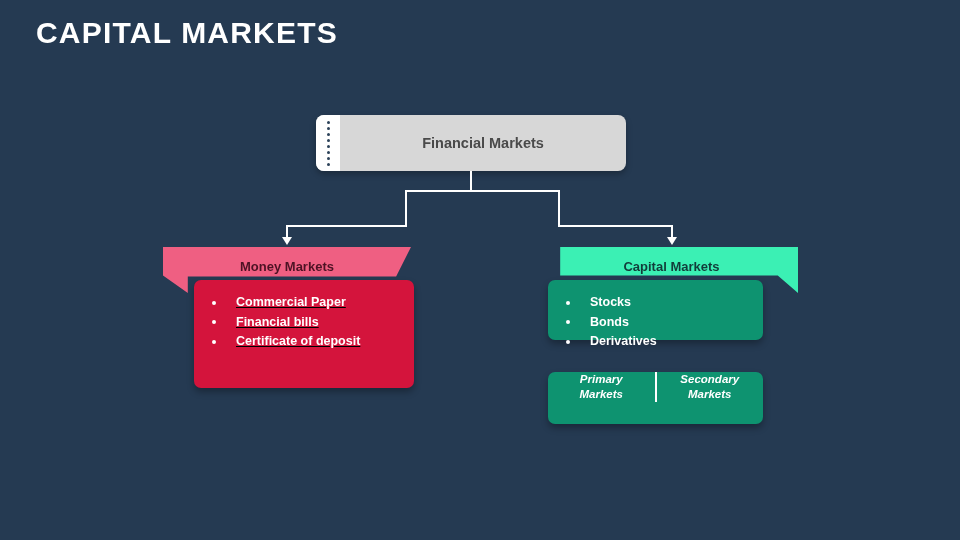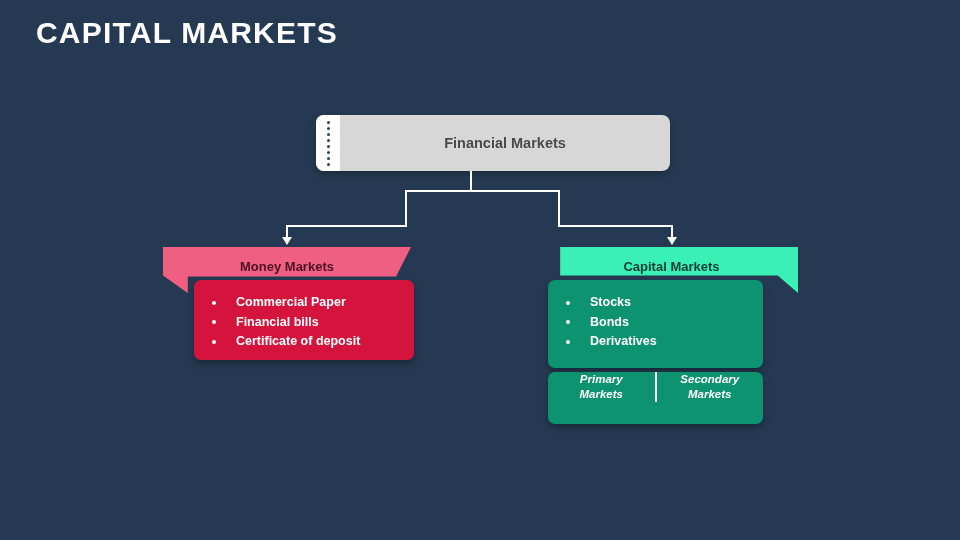--- a/index.html
+++ b/index.html
@@ -32,21 +32,21 @@
     color: #ffffff;
     letter-spacing: 1.2px;
     white-space: nowrap;
   }
 
   
   .root-node {
     position: absolute;
     left: 316px;
     top: 115px;
-    width: 354px;
+    width: 310px;
     height: 56px;
     background: #d7d7d7;
     border-radius: 8px;
     box-shadow: 0 3px 6px rgba(0,0,0,0.28);
   }
   .root-tab {
     position: absolute;
     left: 0; top: 0;
     width: 24px;
     height: 56px;
@@ -138,28 +138,29 @@
     position: absolute;
     border-radius: 7px;
     box-shadow: 0 4px 7px rgba(0,0,0,0.30);
     padding: 13px 0 13px 0;
     box-sizing: border-box;
   }
   .body-money {
     left: 194px;
     top: 280px;
     width: 220px;
-    height: 80px;
+    height: 108px;
     background: #d4143c;
+    text-decoration: underline;
   }
   .body-capital {
     left: 548px;
     top: 280px;
     width: 215px;
-    height: 88px;
+    height: 60px;
     background: #0e9370;
   }
   .bullet-list {
     list-style: none;
     margin: 0;
     padding: 0 0 0 16px;
   }
   .bullet-list li {
     position: relative;
     color: #ffffff;

